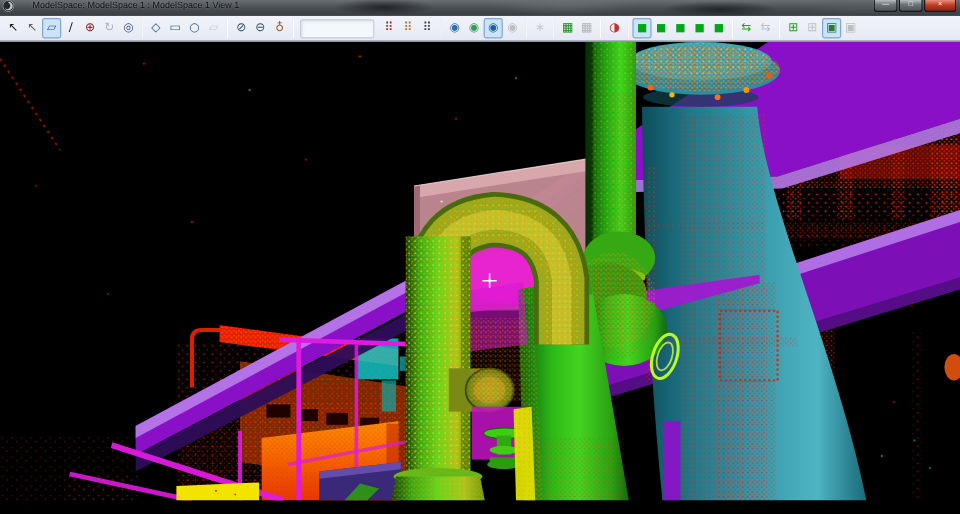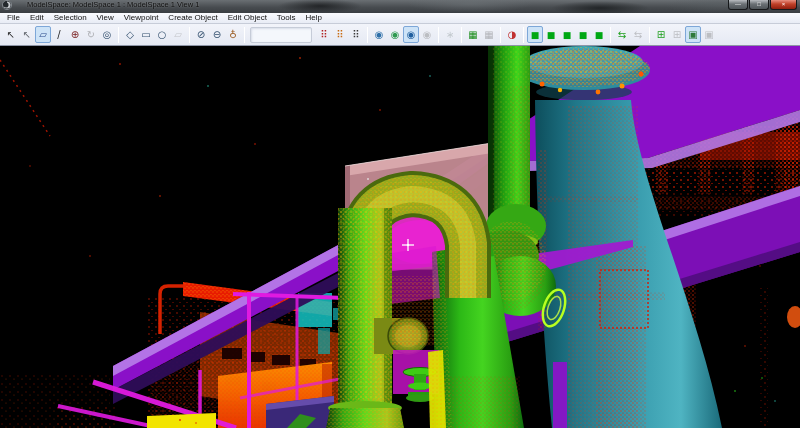--- a/index.html
+++ b/index.html
@@ -51,31 +51,20 @@
       <path d="M5,1.4 A3.6,3.6 0 1 1 1.4,5 A2.6,2.6 0 1 0 5,2.6 Z" fill="#c8ccd0"></path>
     </svg>
     <span class="title">ModelSpace: ModelSpace 1 : ModelSpace 1 View 1</span>
     <span class="winbtns">
         <button class="wbtn">—</button>
         <button class="wbtn">□</button>
         <button class="wbtn close">×</button>
       </span>
   </div>
 
-  <div class="menubar">
-      <span class="menu-item">File</span>
-      <span class="menu-item">Edit</span>
-      <span class="menu-item">Selection</span>
-      <span class="menu-item">View</span>
-      <span class="menu-item">Viewpoint</span>
-      <span class="menu-item">Create Object</span>
-      <span class="menu-item">Edit Object</span>
-      <span class="menu-item">Tools</span>
-      <span class="menu-item">Help</span>
-    </div>
 
   <div class="toolbar">
       <span class="tb-group">
         <button class="tbtn ">
           <span style="color: rgb(26, 26, 26);">↖</span>
         </button>
         <button class="tbtn ">
           <span style="color: rgb(90, 95, 102);">↖</span>
         </button>
         <button class="tbtn pressed">

